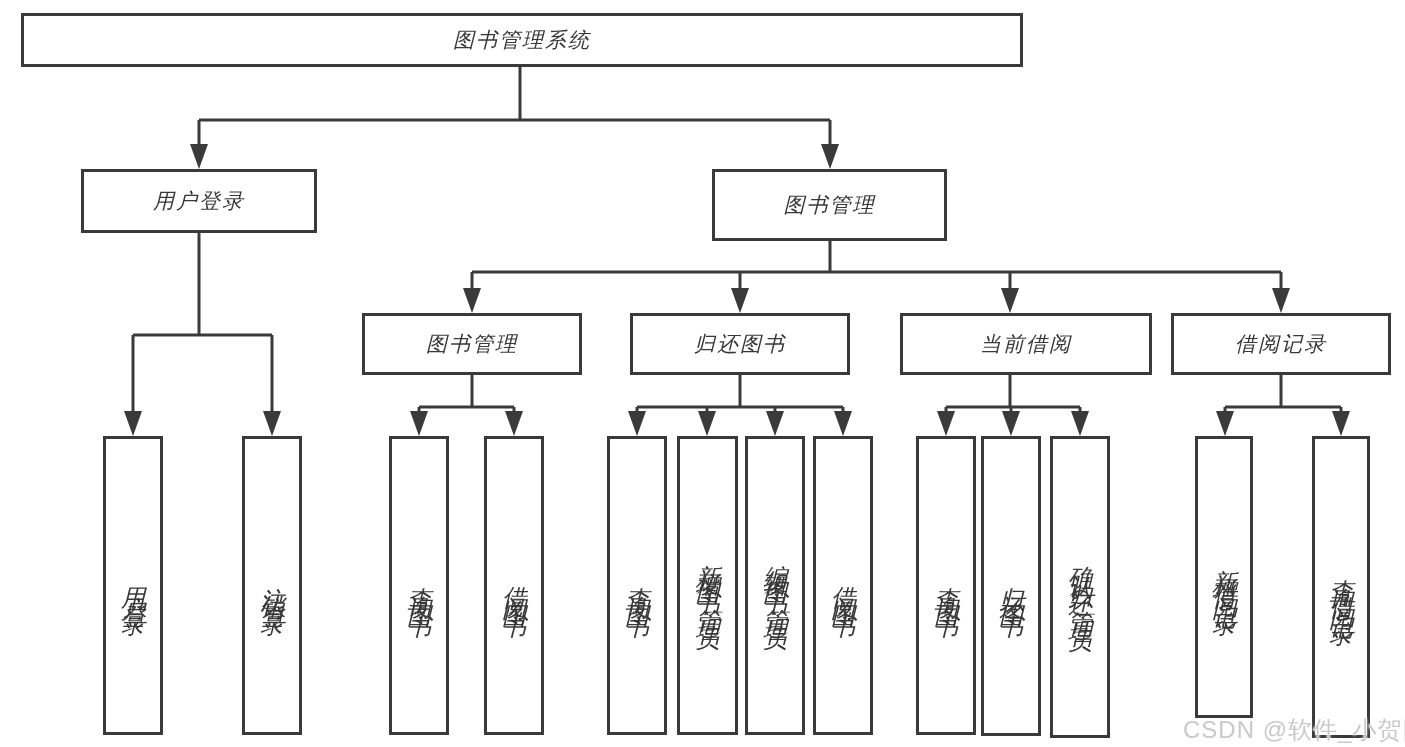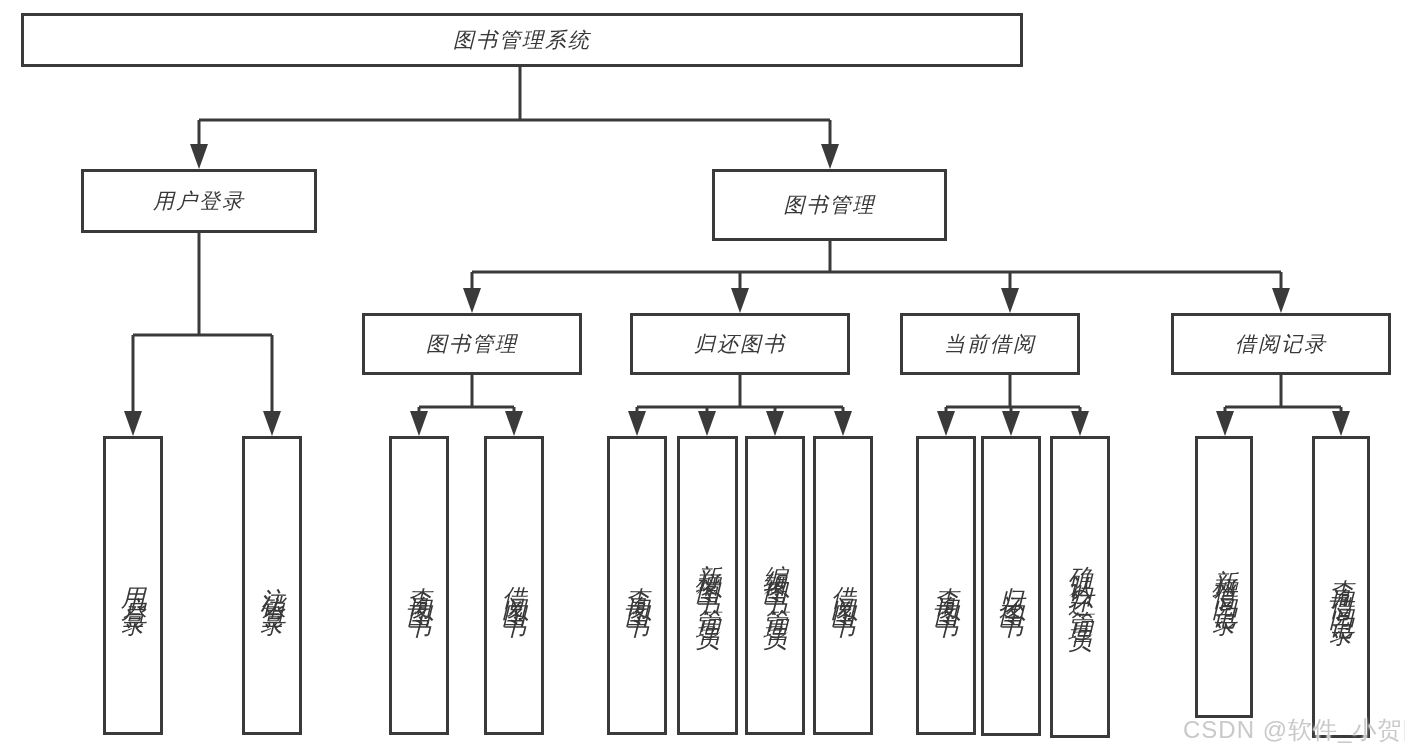--- a/index.html
+++ b/index.html
@@ -145,21 +145,21 @@
     </g>
   </svg>
 
   <div class="node h-node" style="left:21px; top:13px; width:1002px; height:54px;">图书管理系统</div>
 
   <div class="node h-node" style="left:81px; top:169px; width:236px; height:64px;">用户登录</div>
   <div class="node h-node" style="left:712px; top:169px; width:235px; height:72px;">图书管理</div>
 
   <div class="node h-node" style="left:362px; top:313px; width:220px; height:62px;">图书管理</div>
   <div class="node h-node" style="left:630px; top:313px; width:220px; height:62px;">归还图书</div>
-  <div class="node h-node" style="left:900px; top:313px; width:180px; height:62px;">当前借阅</div>
+  <div class="node h-node" style="left:900px; top:313px; width:252px; height:62px;">当前借阅</div>
   <div class="node h-node" style="left:1171px; top:313px; width:220px; height:62px;">借阅记录</div>
 
   <div class="node v-node" style="left:103px; top:436px; width:60px; height:299px;">用户登录</div>
   <div class="node v-node" style="left:242px; top:436px; width:60px; height:299px;">注销登录</div>
 
   <div class="node v-node" style="left:389px; top:436px; width:60px; height:299px;">查询图书</div>
   <div class="node v-node" style="left:484px; top:436px; width:60px; height:299px;">借阅图书</div>
 
   <div class="node v-node" style="left:607px; top:436px; width:60px; height:299px;">查询图书</div>
   <div class="node v-node" style="left:677px; top:436px; width:61px; height:299px;">新增图书（管理员）</div>

